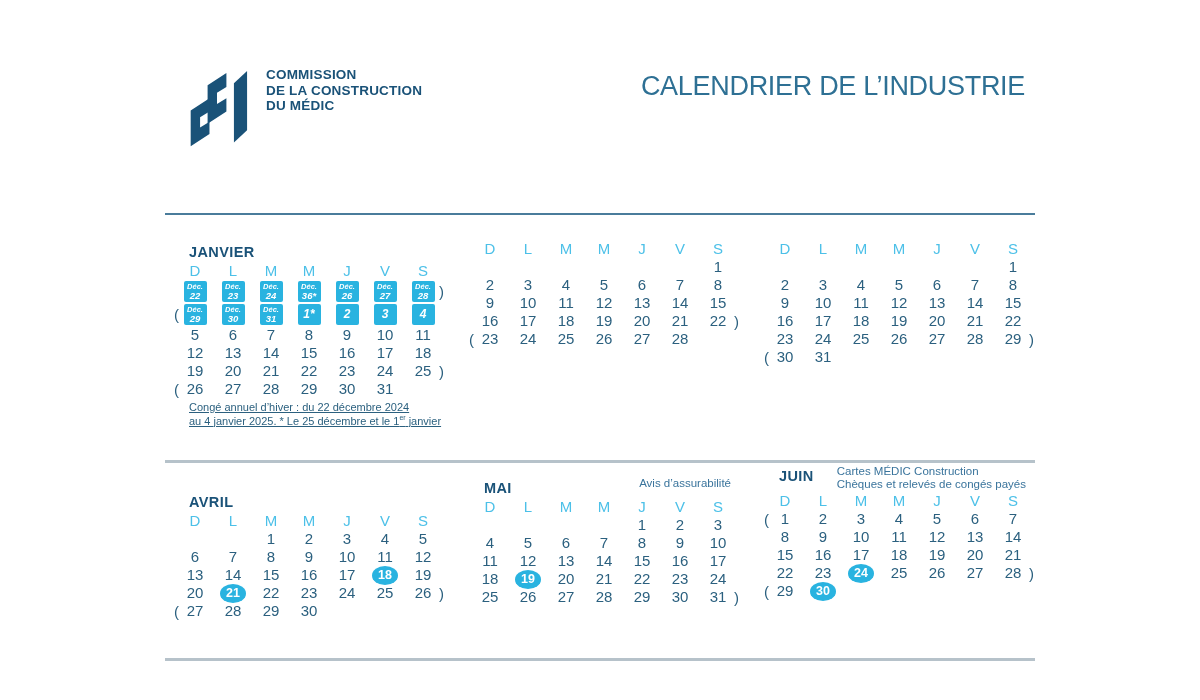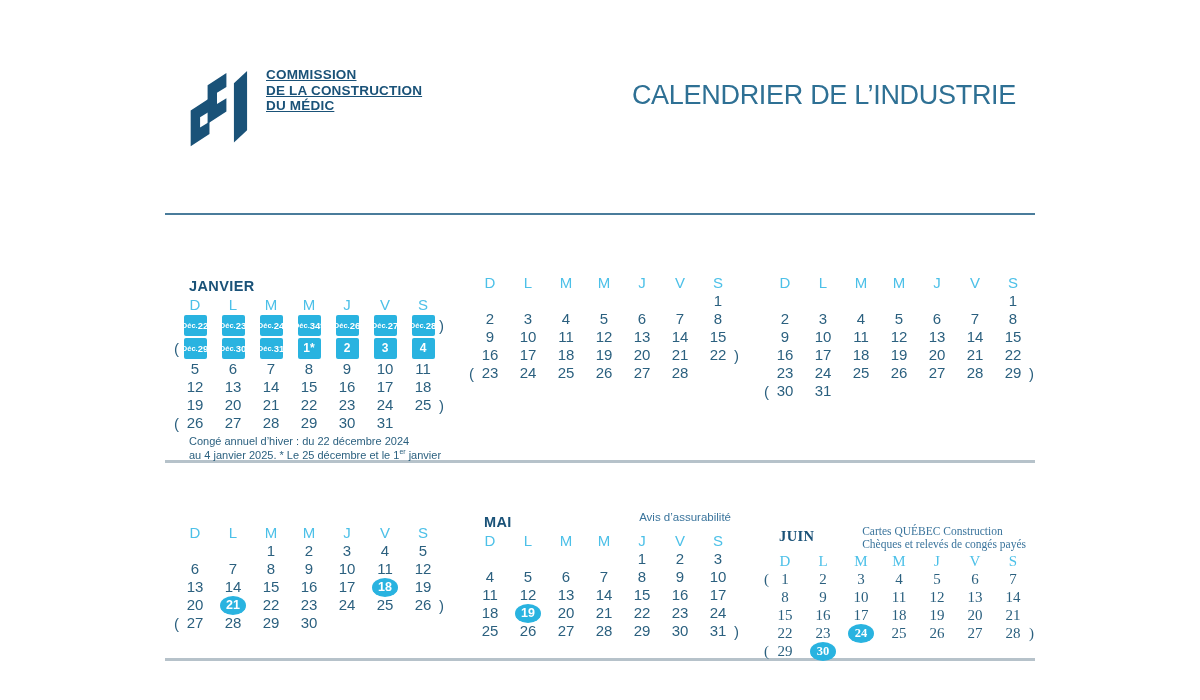--- a/index.html
+++ b/index.html
@@ -6,40 +6,40 @@
   body{
     width:1200px;height:700px;background:#ffffff;position:relative;overflow:hidden;
     font-family:"Liberation Sans","DejaVu Sans",sans-serif;
     -webkit-font-smoothing:antialiased;
   }
   
   .logo-icon{position:absolute;left:184px;top:57px;}
   .logo-text{
     position:absolute;left:266px;top:67px;
     font-weight:bold;font-size:13.5px;line-height:15.5px;
-    color:#1a5278;letter-spacing:.2px;text-decoration:underline;
+    color:#1a5278;letter-spacing:.2px;
   }
   .main-title{
-    position:absolute;top:62px;right:168px;margin:16px;text-align:right;
+    position:absolute;top:62px;right:168px;margin:7px;text-align:right;
     font-weight:normal;font-size:27px;line-height:34px;letter-spacing:-.3px;
     color:#2e7094;
   }
   
   .rule{position:absolute;left:165px;width:870px;}
   .rule-top{top:213px;height:2px;background:#4a7c9b;}
   .rule-mid{top:460px;height:3px;background:#b6c2ca;}
   .rule-bottom{top:658px;height:3px;background:#b6c2ca;}
   
-  .month{position:absolute;width:266px;margin-top:34px;}
+  .month{position:absolute;width:266px;}
   #m-janvier{left:176px;top:240px;}
   #m-fevrier{left:471px;top:240px;}
   #m-mars{left:766px;top:240px;}
   #m-avril{left:176px;top:490px;}
   #m-mai{left:471px;top:476px;}
-  #m-juin{left:766px;top:490px;font-family:Liberation Serif, serif;}
+  #m-juin{left:766px;top:464px;}
 
   .month-titlebar{position:relative;height:22px;}
   .month.tall-title .month-titlebar{height:28px;}
   .month-name{
     position:absolute;left:13px;top:4px;
     font-size:14.5px;font-weight:bold;letter-spacing:.4px;color:#1a5278;
   }
   .month-note{
     position:absolute;right:6px;top:1px;text-align:left;
     font-size:11.5px;line-height:13px;color:#3a749c;white-space:nowrap;
@@ -55,32 +55,32 @@
   .paren{
     position:absolute;top:0;bottom:0;display:flex;align-items:center;
     font-size:15px;color:#2b607f;
   }
   .paren.open{left:-2px;}
   .paren.close{right:-2px;}
   
   .sqbox{
     width:23px;height:21px;margin:1px auto 0;background:#29b3e0;border-radius:2px;
     color:#fff;font-weight:bold;
-    display:flex;flex-direction:row;align-items:center;justify-content:center;
+    display:flex;flex-direction:column;align-items:center;justify-content:center;font-style:italic;
   }
   .sq-t{font-size:7.5px;line-height:8px;}
   .sq-v{font-size:9.5px;line-height:10px;}
   .sqbox.one{display:block;font-size:12px;line-height:21px;}
   
   .circle{
     width:26px;height:19px;margin:0 auto;background:#29b3e0;border-radius:50%;
     color:#fff;font-weight:bold;font-size:12.5px;line-height:19px;text-align:center;
   }
   
-  .footnote{margin-top:3px;padding-left:13px;font-size:11px;line-height:13.5px;color:#2b607f;}
+  .footnote{margin-top:3px;padding-left:13px;font-size:11px;line-height:13.5px;color:#2b607f;text-decoration:underline;}
   .footnote sup{font-size:7px;line-height:0;vertical-align:super;}
 </style>
 </head>
 <body>
 
 <header>
   <svg class="logo-icon" width="66" height="94" viewBox="0 0 70 100" aria-hidden="true">
     <g fill="#1a5278">
       <path d="M53,28 L67,15 L67,78 L53,91 Z"></path>
       <path d="M25,30 L45,17 L45,32 L35,38 L35,50 L45,44 L45,58 L25,71 Z"></path>
@@ -130,21 +130,21 @@
         </div>
         <div class="cell">
           <div class="sqbox">
             <div class="sq-t">Déc.</div>
             <div class="sq-v">24</div>
           </div>
         </div>
         <div class="cell">
           <div class="sqbox">
             <div class="sq-t">Déc.</div>
-            <div class="sq-v">34*</div>
+            <div class="sq-v">36*</div>
           </div>
         </div>
         <div class="cell">
           <div class="sqbox">
             <div class="sq-t">Déc.</div>
             <div class="sq-v">26</div>
           </div>
         </div>
         <div class="cell">
           <div class="sqbox">
@@ -355,20 +355,23 @@
         <div class="cell">30</div>
         <div class="cell">31</div>
         <div class="cell"></div>
         <div class="cell"></div>
         <div class="cell"></div>
         <div class="cell"></div>
         <div class="cell"></div>
       </div>
     </section>
   <section class="month" id="m-avril">
+      <div class="month-titlebar">
+        <div class="month-name">AVRIL</div>
+      </div>
       <div class="dayhead-row">
         <div class="dh">D</div>
         <div class="dh">L</div>
         <div class="dh">M</div>
         <div class="dh">M</div>
         <div class="dh">J</div>
         <div class="dh">V</div>
         <div class="dh">S</div>
       </div>
       <div class="week-row">
@@ -485,21 +488,21 @@
         <div class="cell">29</div>
         <div class="cell">30</div>
         <div class="cell">31</div>
         <span class="paren close">)</span>
       </div>
     </section>
   <section class="month tall-title" id="m-juin">
       <div class="month-titlebar">
         <div class="month-name">JUIN</div>
         <div class="month-note">
-          <div>Cartes QUÉBEC Construction</div>
+          <div>Cartes MÉDIC Construction</div>
           <div>Chèques et relevés de congés payés</div>
         </div>
       </div>
       <div class="dayhead-row">
         <div class="dh">D</div>
         <div class="dh">L</div>
         <div class="dh">M</div>
         <div class="dh">M</div>
         <div class="dh">J</div>
         <div class="dh">V</div>

